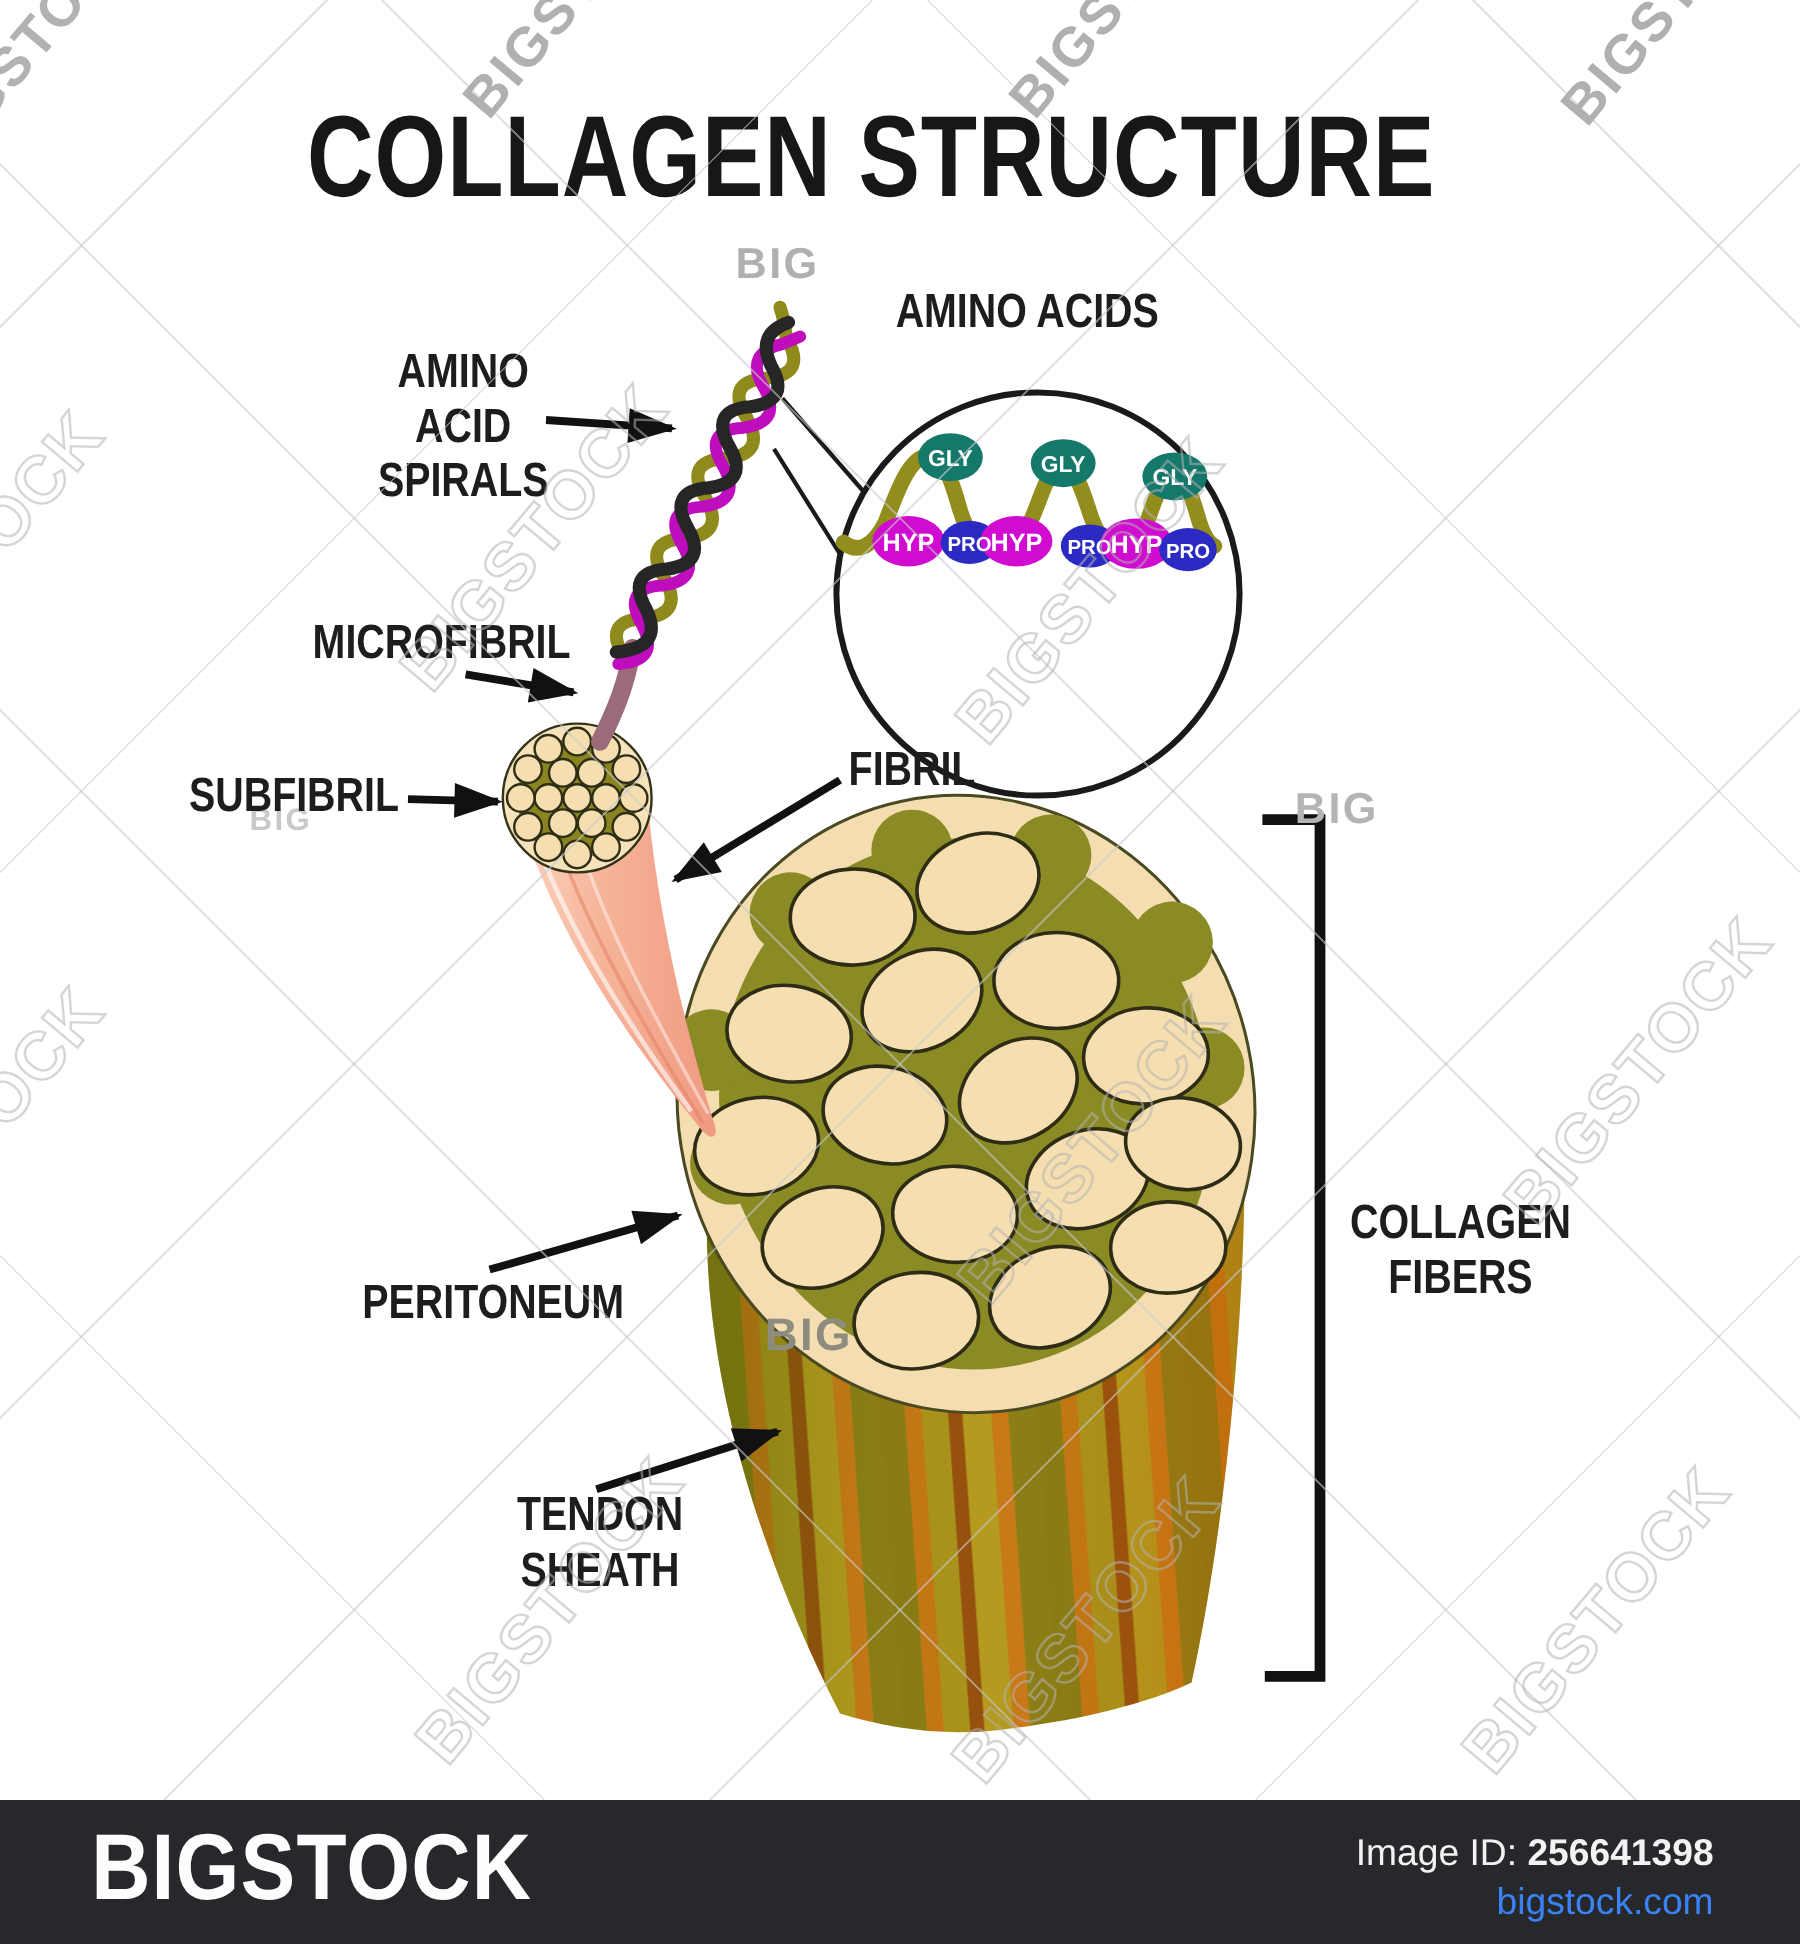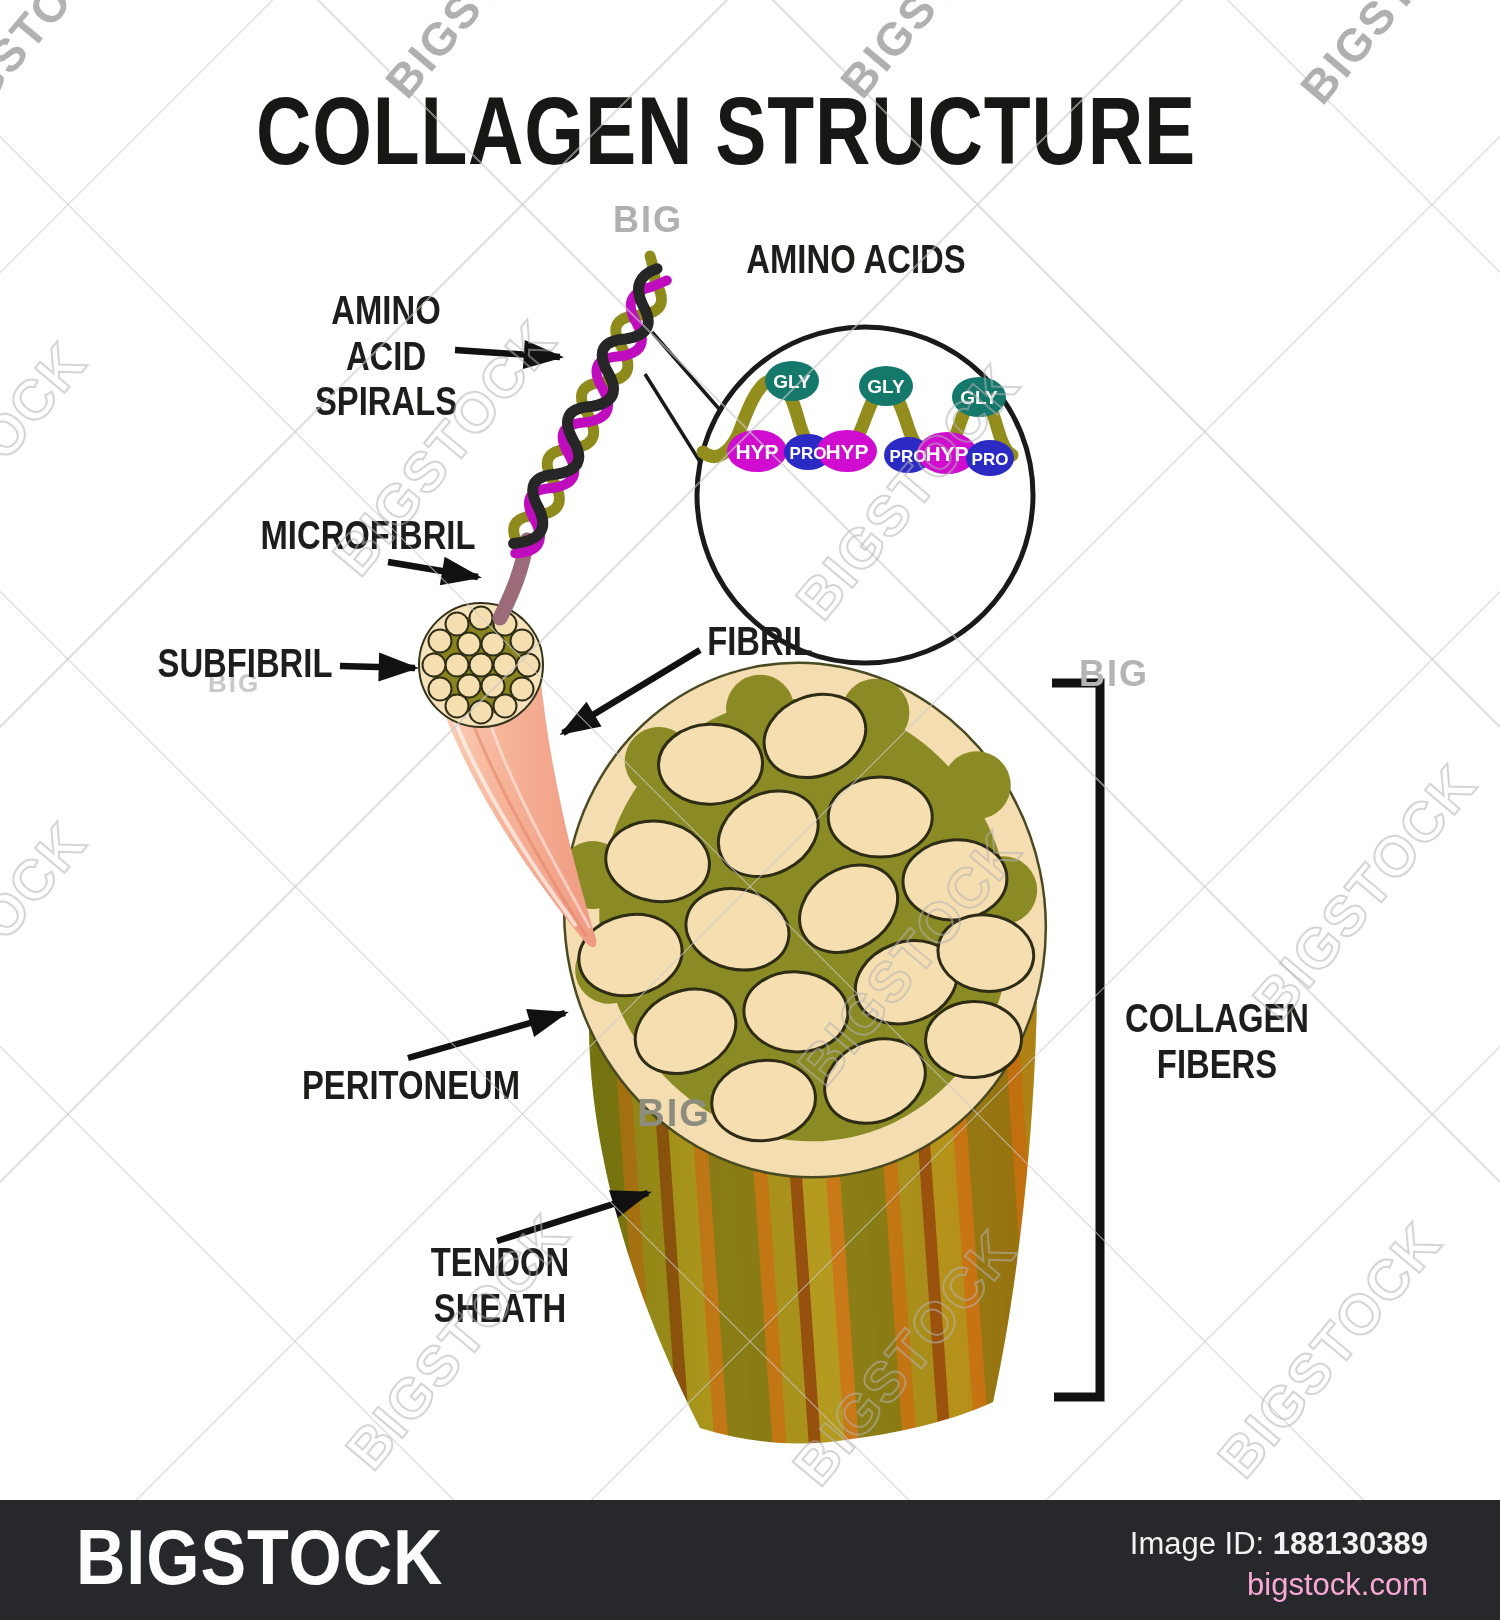--- a/index.html
+++ b/index.html
@@ -36,21 +36,21 @@
   #footer{
     position:absolute;z-index:6;left:0;top:1500px;width:1500px;height:120px;
     background:#26282b;color:#ffffff;
   }
   #footer-brand{
     position:absolute;left:76px;top:50%;transform:translateY(-54%) scale(.95,1.08);
     transform-origin:left center;font-weight:bold;font-size:72px;letter-spacing:1px;color:#fdfdfd;
   }
   #footer-right{position:absolute;right:72px;top:24px;text-align:right;font-size:31px;line-height:1.32;color:#f2f2f2;}
   #footer-right .bold{font-weight:bold;}
-  #footer-site{color:#f9a8d4;}
+  #footer-site{color:#3b82f6;}
   svg text.badge{fill:#ffffff;font-weight:bold;font-family:"Liberation Sans",sans-serif;text-anchor:middle;}
 </style>
 </head>
 <body>
 
 <div id="wm-under">
     <div class="wm" style="left: 234px; top: 683px; font-size: 26px; color: rgb(201, 201, 201); transform: translate(-50%, -50%) rotate(0deg);">BIG</div>
   </div>
 
 <svg id="diagram" width="1500" height="1500" viewBox="0 0 1500 1500">
@@ -251,17 +251,17 @@
     <div class="wm" style="left: 648px; top: 220px; font-size: 36px; color: rgb(176, 176, 176); transform: translate(-50%, -50%) rotate(0deg);">BIG</div>
     <div class="wm" style="left: 1114px; top: 674px; font-size: 36px; color: rgb(180, 180, 180); transform: translate(-50%, -50%) rotate(0deg);">BIG</div>
     <div class="wm" style="left: 674px; top: 1113px; font-size: 38px; color: rgb(141, 141, 127); transform: translate(-50%, -50%) rotate(0deg);">BIG</div>
   </div>
 
 <div id="footer">
   <div id="footer-brand">BIGSTOCK</div>
   <div id="footer-right">
     <div>
       <span>Image ID:</span>
-      <span class="bold">188130389</span>
+      <span class="bold">256641398</span>
     </div>
     <div id="footer-site">bigstock.com</div>
   </div>
 </div>
 
 </body></html>

